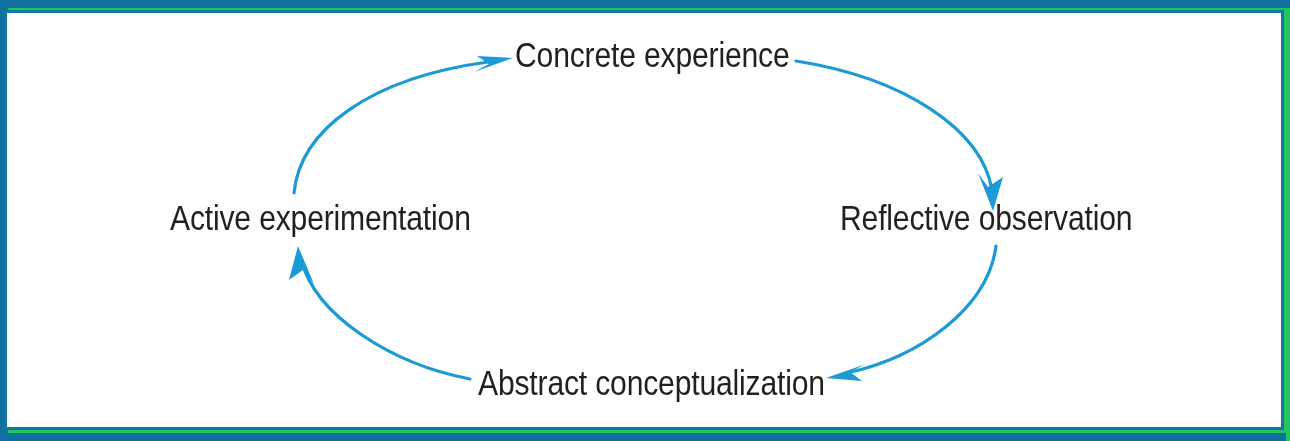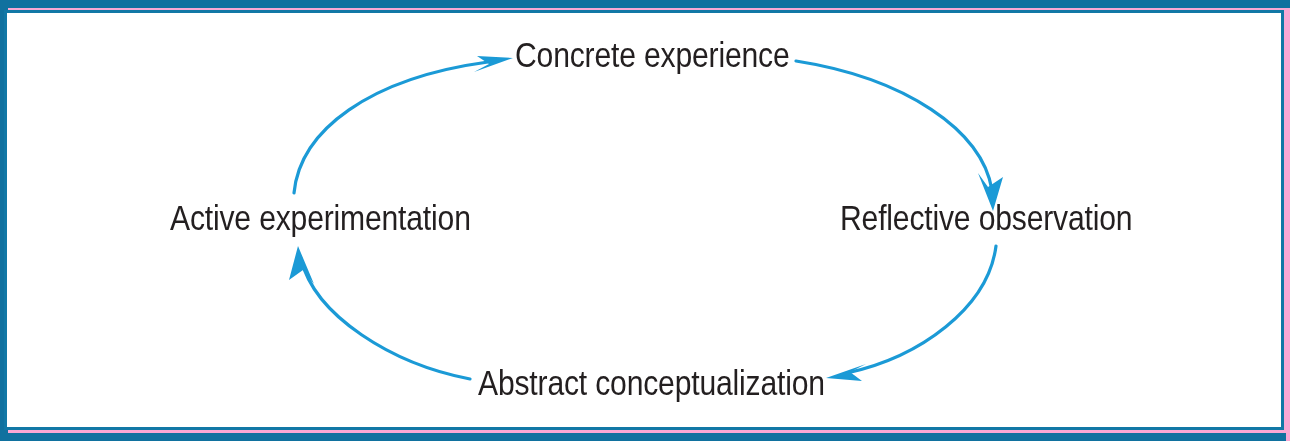--- a/index.html
+++ b/index.html
@@ -4,21 +4,21 @@
 <style>
   html, body {
     margin: 0;
     padding: 0;
     background: #ffffff;
   }
   #figure-root {
     position: relative;
     width: 1290px;
     height: 441px;
-    background: #f9a8d4;
+    background: #22c55e;
     font-family: "Liberation Sans", sans-serif;
     overflow: hidden;
   }
   
   .top-bar {
     position: absolute;
     left: 0;
     top: 0;
     width: 1290px;
     height: 8px;

